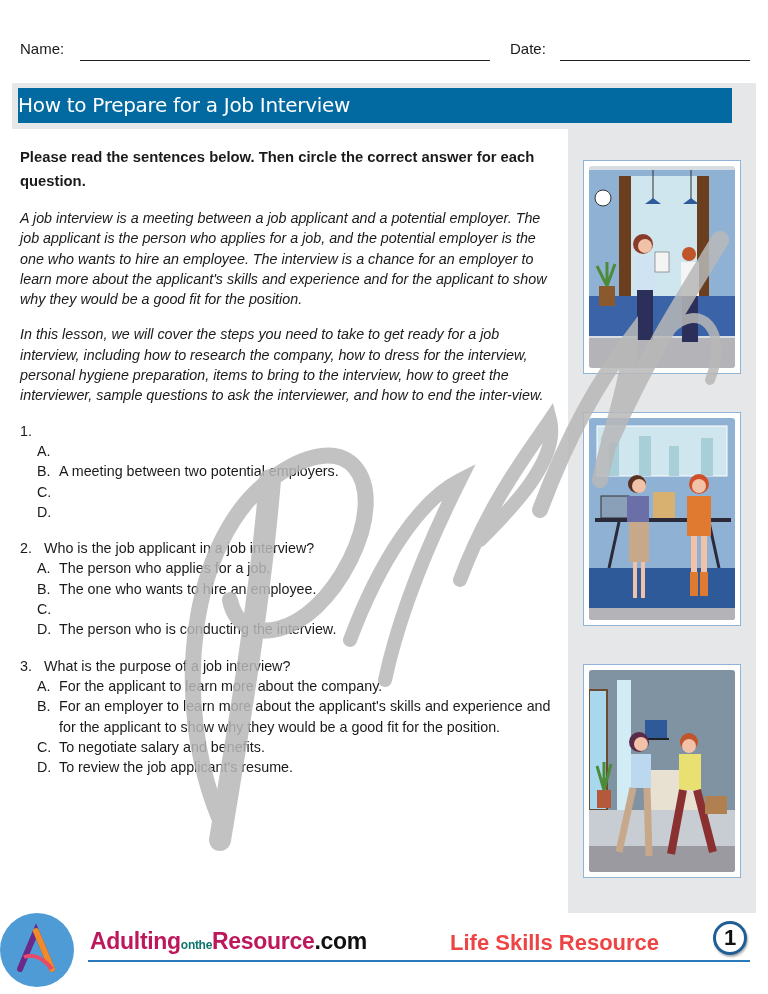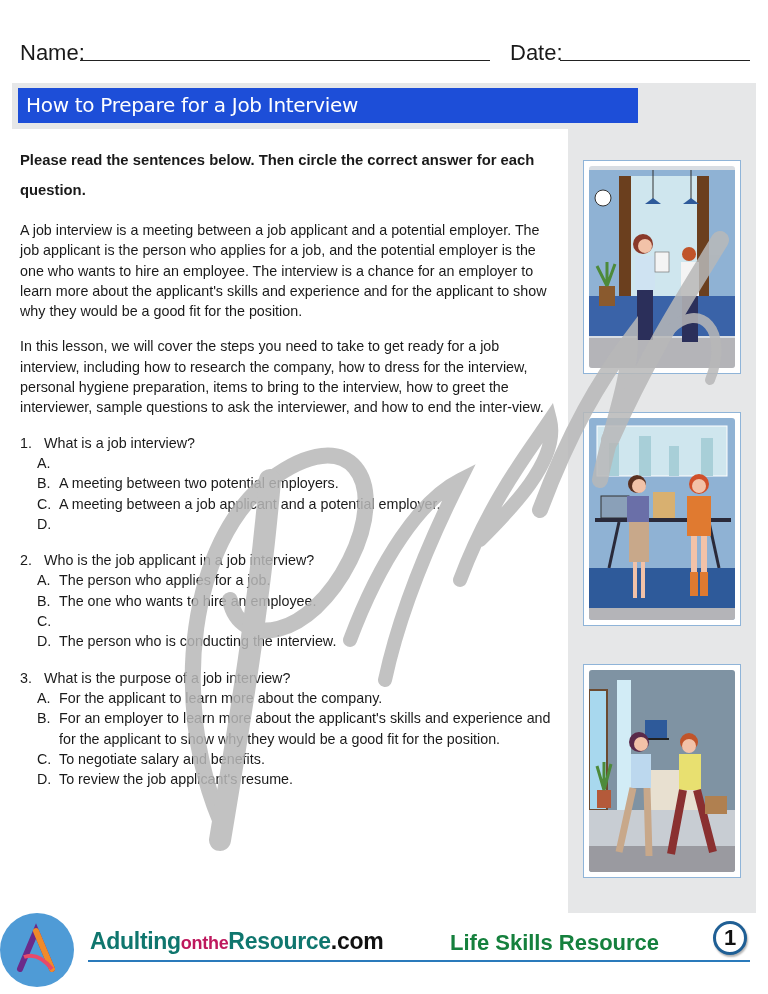--- a/index.html
+++ b/index.html
@@ -1,45 +1,45 @@
 <!DOCTYPE html>
 <html><head>
 <meta charset="utf-8">
 <style>
   html, body { margin:0; padding:0; background:#ffffff; }
   body { width:768px; height:994px; position:relative; overflow:hidden; font-family:"Liberation Sans", sans-serif; color:#1a1a1a; }
 
-  .name-row { position:absolute; top:40px; left:20px; width:732px; height:26px; font-size:22px; }
+  .name-row { position:absolute; top:40px; left:20px; width:732px; height:26px; font-size:15px; }
   .name-row .lbl { position:absolute; top:0; }
   .name-row .line { position:absolute; top:20px; border-bottom:1.5px solid #222; }
 
   .title-bar-bg { position:absolute; top:83px; left:12px; width:744px; height:46px; background:#e6e7e8; }
-  .title-bar { position:absolute; top:88px; left:18px; width:620px; height:35px; background:#1d4ed8; color:#fff; font-family:"DejaVu Sans", sans-serif; font-size:20px; line-height:35px; padding-left:8px; box-sizing:border-box; letter-spacing:-0.3px; }
+  .title-bar { position:absolute; top:88px; left:18px; width:714px; height:35px; background:#0369a1; color:#fff; font-family:"DejaVu Sans", sans-serif; font-size:20px; line-height:35px; box-sizing:border-box; letter-spacing:-0.3px; }
 
   .sidebar { position:absolute; top:129px; left:568px; width:188px; height:784px; background:#e6e7e8; }
   .pic-frame { position:absolute; left:583px; width:158px; background:#fff; border:1px solid #8fb4d8; box-sizing:border-box; padding:5px; }
   .pic { width:100%; height:100%; border-radius:3px; overflow:hidden; position:relative; }
 
   .content { position:absolute; left:20px; top:145px; width:540px; font-size:14.3px; line-height:20.3px; }
-  .instructions { font-weight:bold; font-size:14.8px; line-height:30px; margin:0 0 15px 0; }
-  .para { margin:0 0 15px 0; }
+  .instructions { font-weight:bold; font-size:14.8px; line-height:24px; margin:0 0 15px 0; }
+  .para { margin:0 0 15px 0;font-style:italic; }
   .q { margin:0 0 16px 0; }
   .q .stem { display:flex; }
   .q .num { width:24px; }
   .opt { display:flex; padding-left:17px; }
   .opt .letter { width:22px; flex:none; }
 
   .watermark { position:absolute; left:130px; top:180px; pointer-events:none; }
 
   .footer-logo { position:absolute; left:0px; top:913px; width:74px; height:74px; border-radius:50%; background:#4f9bd6; }
   .footer-brand { position:absolute; left:90px; top:928px; font-family:"Liberation Sans", sans-serif; font-weight:bold; font-size:23px; letter-spacing:-0.3px; }
-  .footer-brand .a { color:#0f766e; }
-  .footer-brand .b { color:#be185d; font-size:18px; }
+  .footer-brand .a { color:#be185d; }
+  .footer-brand .b { color:#0f766e; font-size:12px; }
   .footer-brand .c { color:#111;text-align:center; }
-  .footer-tag { position:absolute; left:450px; top:930px; font-weight:bold; font-size:22px; color:#15803d; }
+  .footer-tag { position:absolute; left:450px; top:930px; font-weight:bold; font-size:22px; color:#ef4444; }
   .footer-line { position:absolute; left:88px; top:960px; width:662px; height:2px; background:#2a7abb; }
   .page-num { position:absolute; left:713px; top:921px; width:34px; height:34px; border:3px solid #1f5f95; border-radius:50%; box-sizing:border-box; text-align:center; font-weight:bold; font-size:22px; line-height:28px; color:#111; background:#fff; box-shadow:1px 2px 2px rgba(0,0,0,0.3); }
 </style>
 </head>
 <body>
 
 <div class="name-row">
   <span class="lbl" style="left:0">Name:</span>
   <span class="line" style="left:60px;width:410px"></span>
   <span class="lbl" style="left:490px">Date:</span>
@@ -140,32 +140,30 @@
 </div>
 
 <div class="content">
   <p class="instructions">Please read the sentences below.  Then circle the correct answer for each question.</p>
   <p class="para">A job interview is a meeting between a job applicant and a potential employer. The job applicant is the person who applies for a job, and the potential employer is the one who wants to hire an employee.  The interview is a chance for an employer to learn more about the applicant's skills and experience and for the applicant to show why they would be a good fit for the position.</p>
   <p class="para">In this lesson, we will cover the steps you need to take to get ready for a job interview, including how to research the company, how to dress for the interview, personal hygiene preparation, items to bring to the interview, how to greet the interviewer, sample questions to ask the interviewer, and how to end the inter-view.</p>
 
   <div class="q">
     <div class="stem">
         <span class="num">1.</span>
-        <span>What is a job interview?</span>
       </div>
     <div class="opt">
         <span class="letter">A.</span>
       </div>
     <div class="opt">
         <span class="letter">B.</span>
         <span>A meeting between two potential employers.</span>
       </div>
     <div class="opt">
         <span class="letter">C.</span>
-        <span>A meeting between a job applicant and a potential employer.</span>
       </div>
     <div class="opt">
         <span class="letter">D.</span>
       </div>
   </div>
 
   <div class="q">
     <div class="stem">
         <span class="num">2.</span>
         <span>Who is the job applicant in a job interview?</span>

